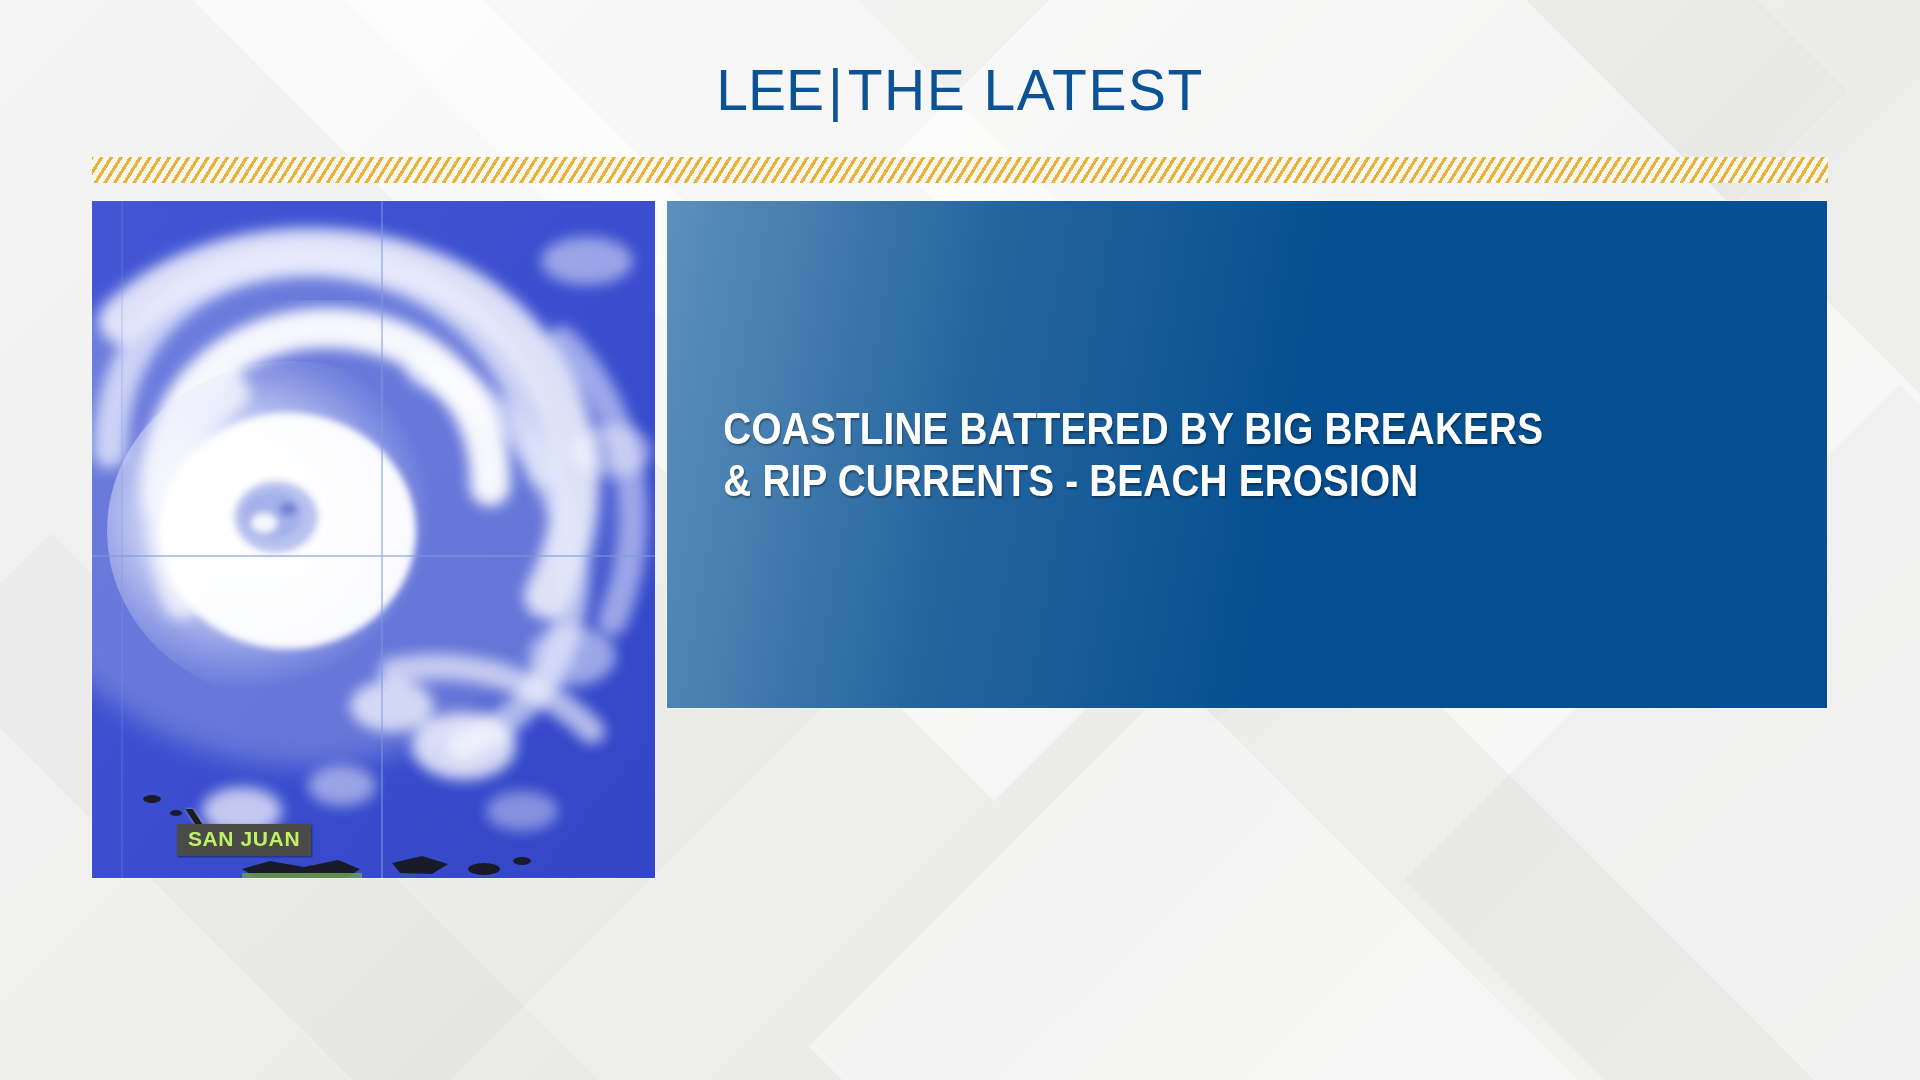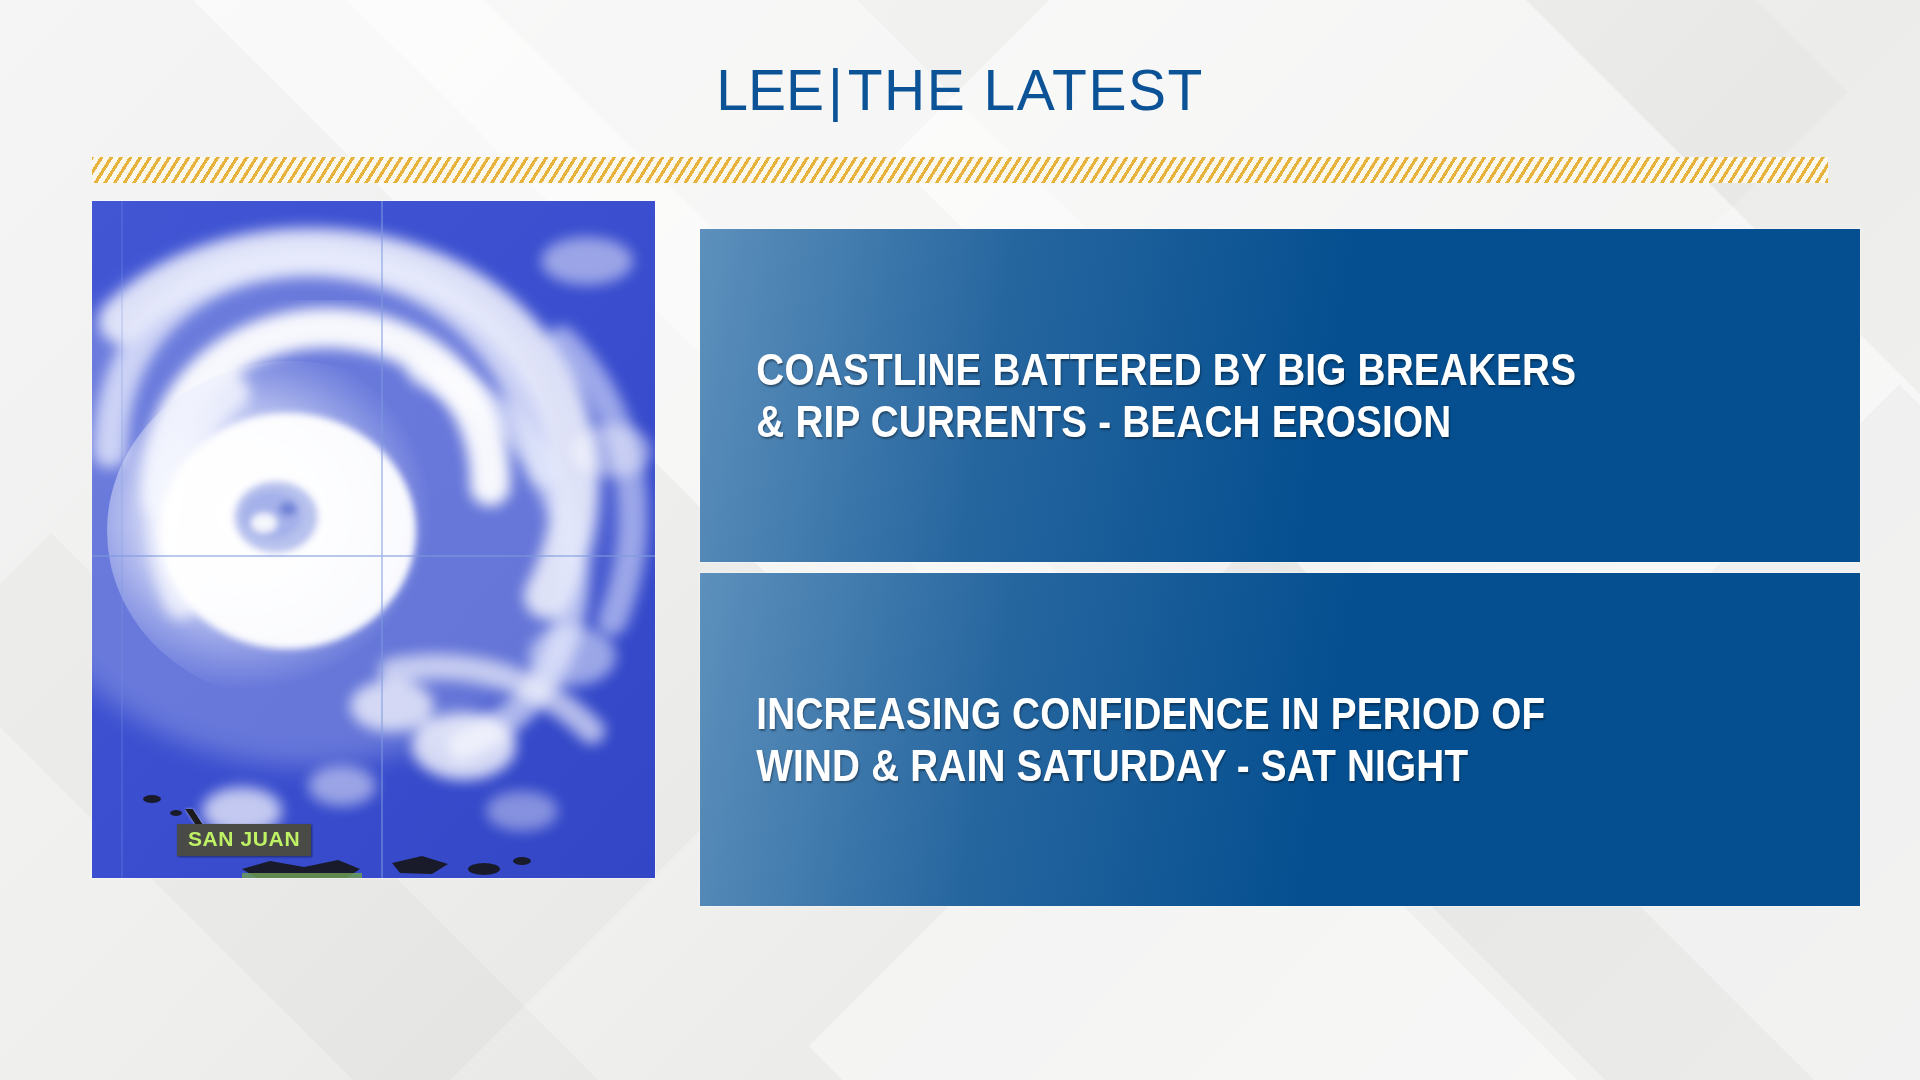--- a/index.html
+++ b/index.html
@@ -115,26 +115,25 @@
     font-size:34px;
     color:#1c1c1c;
     font-family:"DejaVu Sans", sans-serif;
     line-height:1;
     text-shadow:0 0 3px rgba(255,255,255,0.55);
   }
 
   
   #panels {
     position:absolute;
-    left:700px; top:201px;
-    width:1160px; height:677px;
+    left:667px; top:201px;
+    width:1160px; height:507px;
     display:flex;
     flex-direction:column;
     gap:11px;
-    margin-top:28px;
   }
   .panel {
     flex:1 1 0;
     position:relative;
     display:flex;
     align-items:center;
     background:linear-gradient(100deg, #5d90bc 0%, #26669f 26%, #054f90 54%, #054f90 100%);
     box-shadow:0 0 0 1px rgba(255,255,255,0.30);
     overflow:hidden;
   }
@@ -267,22 +266,16 @@
 
   <div id="panels">
 
     <div class="panel">
       <div class="panel-text">
         <span class="l">COASTLINE BATTERED BY BIG BREAKERS</span>
         <span class="l">&amp; RIP CURRENTS - BEACH EROSION</span>
       </div>
     </div>
 
-    <div class="panel">
-      <div class="panel-text">
-        <span class="l">INCREASING CONFIDENCE IN PERIOD OF</span>
-        <span class="l">WIND &amp; RAIN SATURDAY - SAT NIGHT</span>
-      </div>
-    </div>
 
 
   </div>
 </div>
 
 </body></html>

